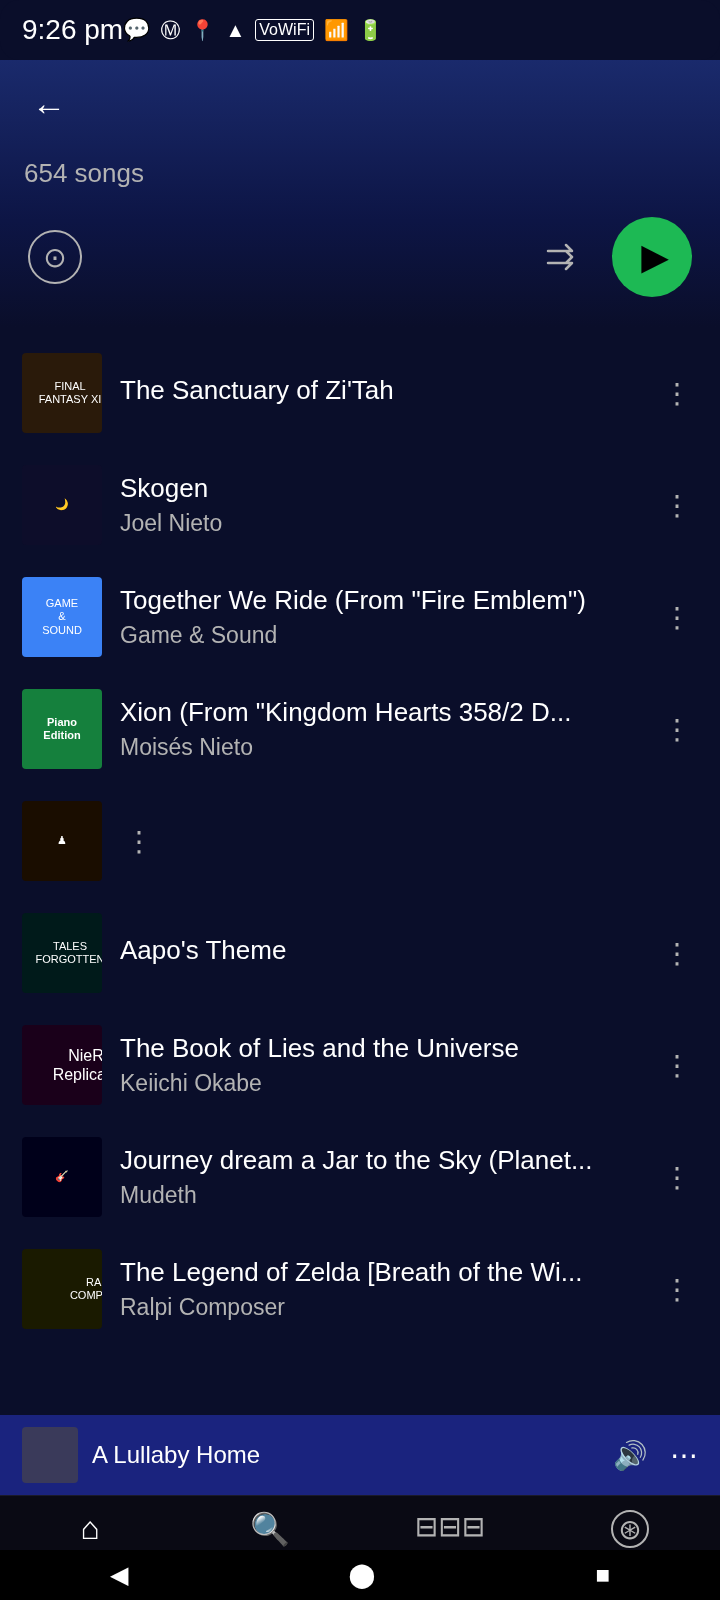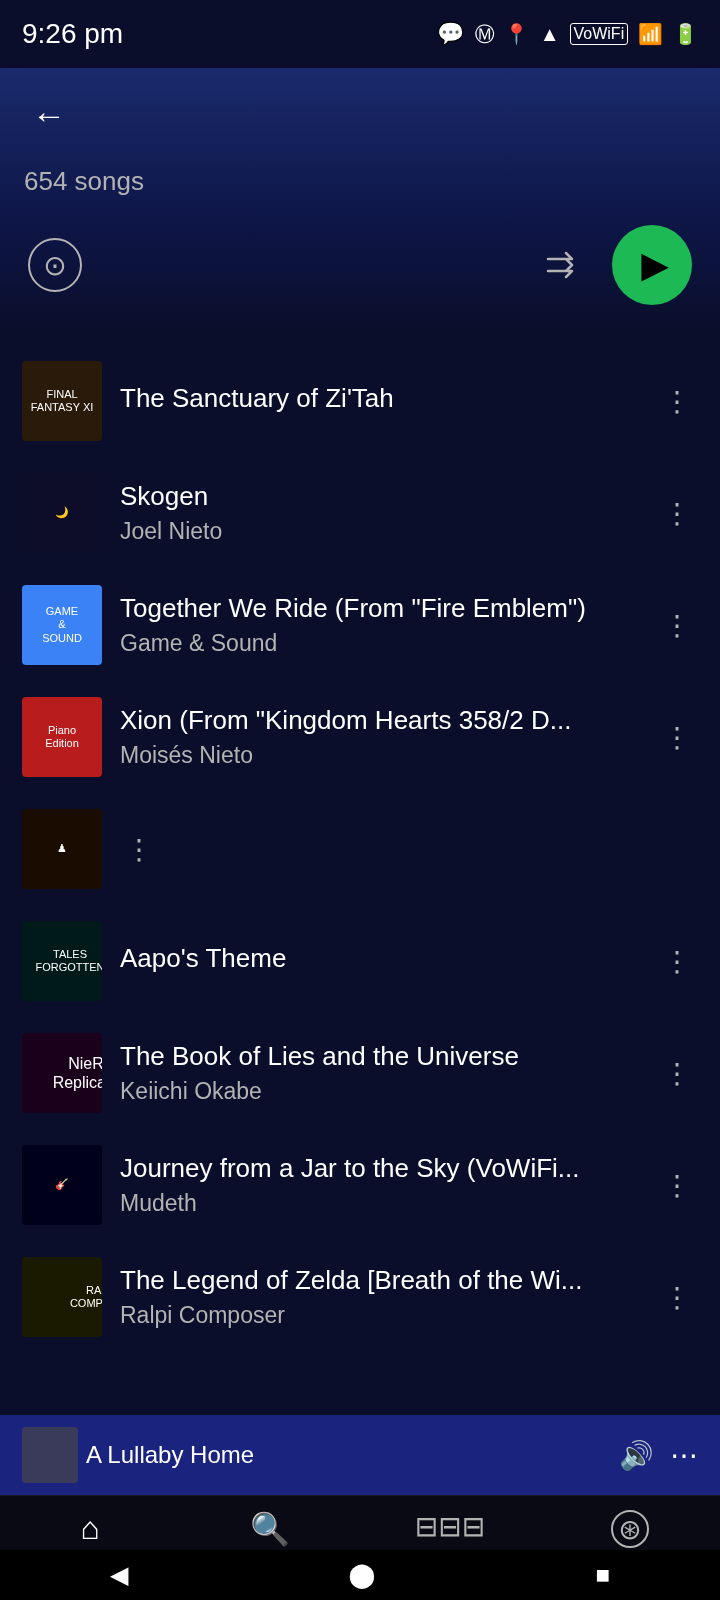--- a/index.html
+++ b/index.html
@@ -10,24 +10,24 @@
       background: #0a0e2a;
       font-family: 'Helvetica Neue', Arial, sans-serif;
       color: #fff;
       overflow-x: hidden;
     }
 
     
     .status-bar {
       background: #0a0e2a;
       display: flex;
-      justify-content: space-between;
+      justify-content: flex-start;
       align-items: center;
       padding: 10px 22px;
-      height: 68px;
+      height: 60px;
       border-radius: 19px;
     }
     .status-time {
       font-size: 28px;
       font-weight: 500;
       color: #fff;
     }
     .status-icons {
       display: flex;
       align-items: center;
@@ -190,21 +190,21 @@
     
     .now-playing-bar {
       position: fixed;
       bottom: 105px;
       left: 0;
       width: 720px;
       background: #1a237e;
       padding: 12px 22px;
       display: flex;
       align-items: center;
-      gap: 8px;
+      gap: 14px;
       z-index: 10;
     }
     .now-playing-thumb {
       width: 56px;
       height: 56px;
       border-radius: 4px;
       background: #3a3a5a;
       flex-shrink: 0;
     }
     .now-playing-text {
@@ -314,21 +314,21 @@
       <div class="play-btn">
         <span class="play-icon">▶</span>
       </div>
     </div>
   </div>
 </div>
 
 <div class="song-list" id="song-list" style="padding-bottom: 220px;">
 <div class="song-item">
       <div class="song-thumb" style="background: rgb(42, 26, 10);">
-        <div class="thumb-placeholder" style="font-size: 11px; line-height: 1.2; white-space: pre-line;">FINAL
+        <div class="thumb-placeholder" style="font-size: 11px; line-height: 1.2; white-space: pre-line; margin-left: 8px;">FINAL
 FANTASY XI</div>
       </div>
       <div class="song-info">
         <div class="song-title">The Sanctuary of Zi'Tah</div>
       </div>
       <div class="more-btn">
         <span class="more-dots">⋮</span>
       </div>
     </div>
     <div class="song-item">
@@ -351,21 +351,21 @@
       </div>
       <div class="song-info">
         <div class="song-title">Together We Ride (From "Fire Emblem")</div>
         <div class="song-artist">Game &amp; Sound</div>
       </div>
       <div class="more-btn">
         <span class="more-dots">⋮</span>
       </div>
     </div>
     <div class="song-item">
-      <div class="song-thumb" style="background: #b91c1c;">
+      <div class="song-thumb" style="background: #15803d; font-weight: bold;">
         <div class="thumb-placeholder" style="font-size: 11px; line-height: 1.2; white-space: pre-line;">Piano
 Edition</div>
       </div>
       <div class="song-info">
         <div class="song-title">Xion (From "Kingdom Hearts 358/2 D...</div>
         <div class="song-artist">Moisés Nieto</div>
       </div>
       <div class="more-btn">
         <span class="more-dots">⋮</span>
       </div>
@@ -401,21 +401,21 @@
       </div>
       <div class="more-btn">
         <span class="more-dots">⋮</span>
       </div>
     </div>
     <div class="song-item">
       <div class="song-thumb" style="background: rgb(0, 0, 26);">
         <div class="thumb-placeholder" style="font-size: 11px; line-height: 1.2; white-space: pre-line;">🎸</div>
       </div>
       <div class="song-info">
-        <div class="song-title">Journey from a Jar to the Sky (VoWiFi...</div>
+        <div class="song-title">Journey dream a Jar to the Sky (Planet...</div>
         <div class="song-artist">Mudeth</div>
       </div>
       <div class="more-btn">
         <span class="more-dots">⋮</span>
       </div>
     </div>
     <div class="song-item">
       <div class="song-thumb" style="background: rgb(26, 26, 0);">
         <div class="thumb-placeholder" style="font-size: 11px; line-height: 1.2; white-space: pre-line; margin-left: 40px;">RALPI
 COMPOSER</div>

